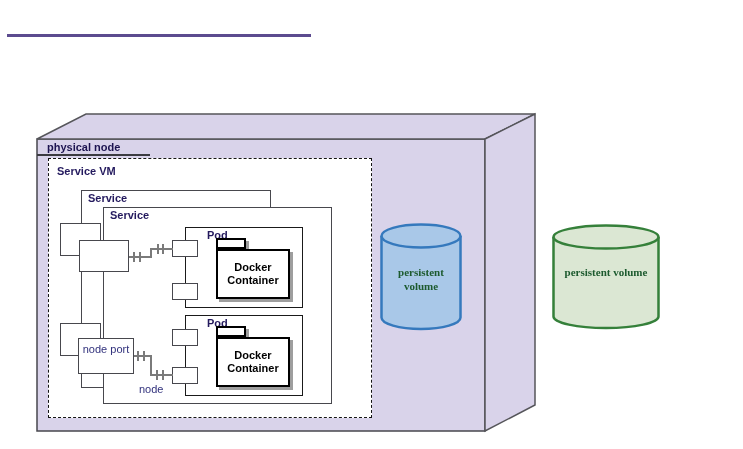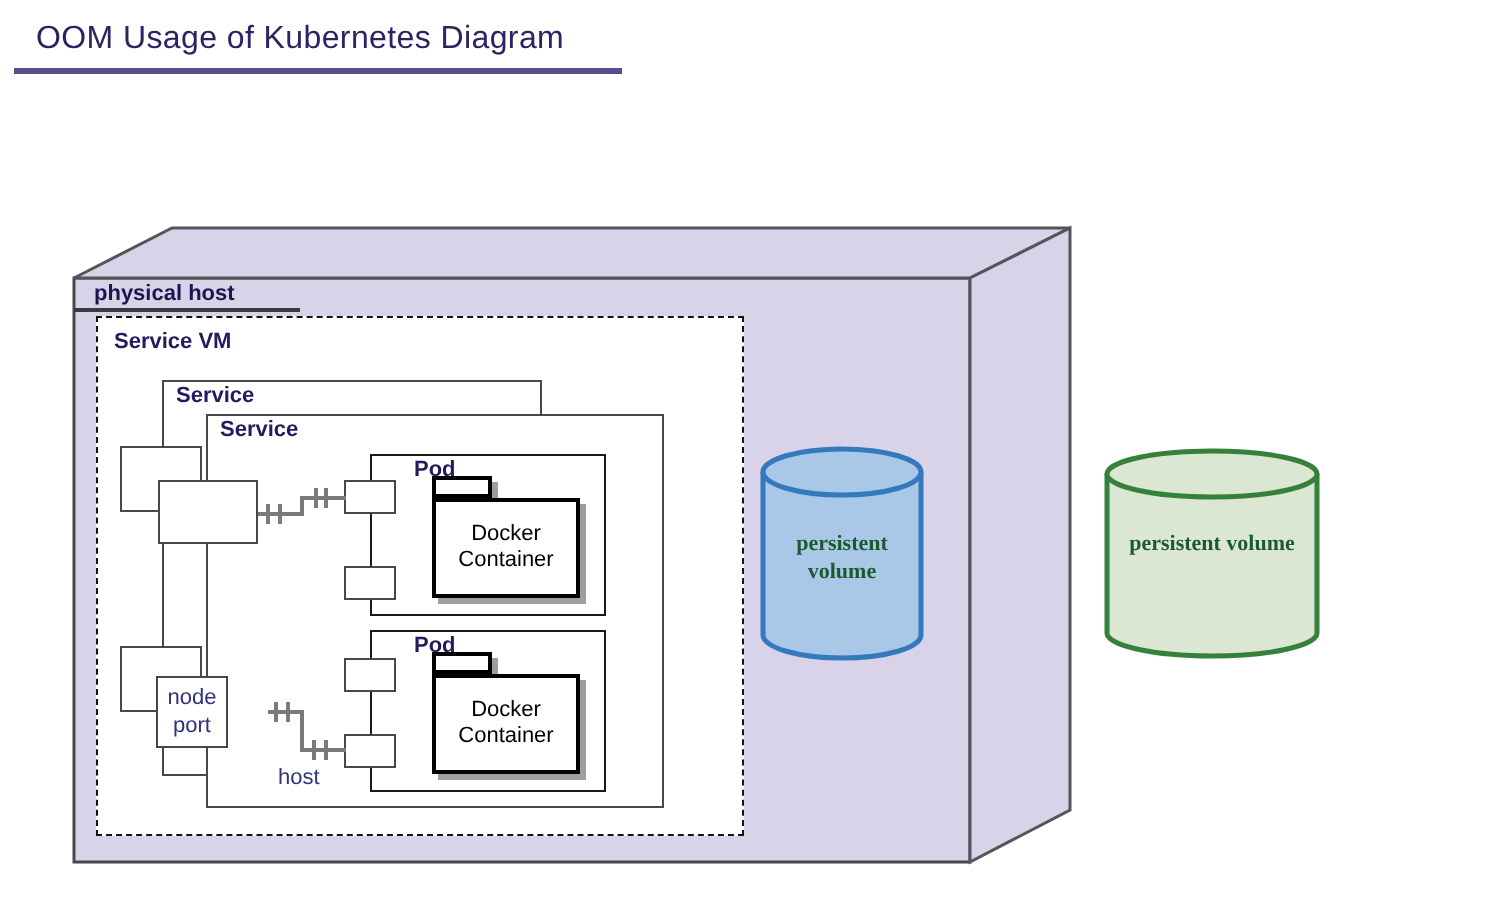--- a/index.html
+++ b/index.html
@@ -24,65 +24,64 @@
   .service-label { position:absolute; left:6px; top:1px; font-weight:bold; font-size:11px; color:#241a5e; }
 
   .pod-box { background:#fff; border:1.5px solid #1a1a1a; }
   .pod1 { left:185px; top:227px; width:118px; height:81px; }
   .pod2 { left:185px; top:315px; width:118px; height:81px; }
   .pod-label { position:absolute; left:21px; top:1px; font-weight:bold; font-size:11px; color:#241a5e; }
 
   .docker-tab { width:30px; height:11px; background:#fff; border:2.5px solid #000; box-shadow:3px 3px 0 #9e9e9e; }
   .docker-main { width:74px; height:50px; background:#fff; border:2.5px solid #000; box-shadow:3px 3px 0 #9e9e9e;
                  display:flex; align-items:center; justify-content:center; text-align:center;
-                 font-weight:normal; font-size:11px; line-height:13px; color:#000; }
+                 font-weight:bold; font-size:11px; line-height:13px; color:#000; }
   .tab1 { left:216px; top:238px; } .main1 { left:216px; top:249px; }
   .tab2 { left:216px; top:326px; } .main2 { left:216px; top:337px; }
 
   .port-rect { background:#fff; border:1.5px solid #47474d; }
   .back-upper { left:60px; top:223px; width:41px; height:33px; }
   .front-upper { left:79px; top:240px; width:50px; height:32px; }
   .back-lower { left:60px; top:323px; width:41px; height:33px; }
   .sub-node  { left:81px; top:372px; width:23px; height:16px; }
-  .node-port { left:78px; top:338px; width:36px; height:36px; background:#fff; border:1.5px solid #47474d;
+  .node-port { left:78px; top:338px; width:56px; height:36px; background:#fff; border:1.5px solid #47474d;
                text-align:center; font-size:11px; line-height:14px; color:#31317c; padding-top:3px; }
   .pod-port-a { left:172px; top:240px; width:26px; height:17px; }
   .pod-port-b { left:172px; top:283px; width:26px; height:17px; }
   .pod-port-c { left:172px; top:329px; width:26px; height:17px; }
   .pod-port-d { left:172px; top:367px; width:26px; height:17px; }
   .port-label { left:139px; top:383px; font-size:11px; color:#31317c; }
 
   .seg { background:#7a7a7a; }
   .tick { width:2px; height:10px; background:#7a7a7a; }
 
   .vol-text { text-align:center; font-weight:bold; font-size:11px; line-height:13.5px; color:#1c5a2e;font-family:Liberation Serif, serif; }
   .vol-blue-text { left:381px; top:266px; width:80px; }
   .vol-green-text { left:553px; top:266px; width:106px; }
 </style>
 </head>
 <body>
 
 <div class="canvas">
 
-  <div class="abs page-title">OOM Usage of Kubernetes Diagram</div>
   <div class="abs title-rule"></div>
 
   <svg class="backdrop" width="743" height="449" viewBox="0 0 743 449">
     <rect x="37" y="139" width="448" height="292" stroke="#47474d" stroke-width="1.5" fill="#d9d3ea"></rect>
     <polygon points="37,139 86,114 535,114 485,139" stroke="#55555a" stroke-width="1.5" fill="#d9d3ea"></polygon>
     <polygon points="485,139 535,114 535,405 485,431" stroke="#55555a" stroke-width="1.5" fill="#d9d3ea"></polygon>
 
     <path d="M381.5,236 L381.5,317.5 A39.5,11.5 0 0 0 460.5,317.5 L460.5,236" stroke-width="2.5" fill="#a9c8e8" stroke="#3579bd"></path>
     <ellipse cx="421" cy="236" rx="39.5" ry="11.5" stroke-width="2.5" fill="#a9c8e8" stroke="#3579bd"></ellipse>
 
     <path d="M553.5,237 L553.5,316.5 A52.5,11.5 0 0 0 658.5,316.5 L658.5,237" stroke-width="2.5" fill="#dbe7d3" stroke="#35803a"></path>
     <ellipse cx="606" cy="237" rx="52.5" ry="11.5" stroke-width="2.5" fill="#dbe7d3" stroke="#35803a"></ellipse>
   </svg>
 
-  <div class="abs host-label">physical host</div>
+  <div class="abs host-label">physical node</div>
   <div class="abs host-underline"></div>
 
   <div class="abs vm-box"></div>
   <div class="abs vm-label">Service VM</div>
 
   <div class="abs service-box service1">
     <div class="service-label">Service</div>
   </div>
   <div class="abs service-box service2">
     <div class="service-label">Service</div>
@@ -103,21 +102,21 @@
   <div class="abs port-rect back-upper"></div>
   <div class="abs port-rect back-lower"></div>
   <div class="abs port-rect sub-node"></div>
   <div class="abs port-rect front-upper"></div>
   <div class="abs node-port">node port</div>
 
   <div class="abs port-rect pod-port-a"></div>
   <div class="abs port-rect pod-port-b"></div>
   <div class="abs port-rect pod-port-c"></div>
   <div class="abs port-rect pod-port-d"></div>
-  <div class="abs port-label">host</div>
+  <div class="abs port-label">node</div>
 
   <div class="abs seg" style="left:129px; top:255.5px; width:22px; height:2px;"></div>
   <div class="abs seg" style="left:149.5px; top:248.5px; width:2px; height:9px;"></div>
   <div class="abs seg" style="left:150px; top:247.5px; width:23px; height:2px;"></div>
   <div class="abs tick" style="left:133px; top:251.5px;"></div>
   <div class="abs tick" style="left:138.5px; top:251.5px;"></div>
   <div class="abs tick" style="left:156.5px; top:243.5px;"></div>
   <div class="abs tick" style="left:162px; top:243.5px;"></div>
 
   <div class="abs seg" style="left:134px; top:355px; width:17px; height:2px;"></div>

